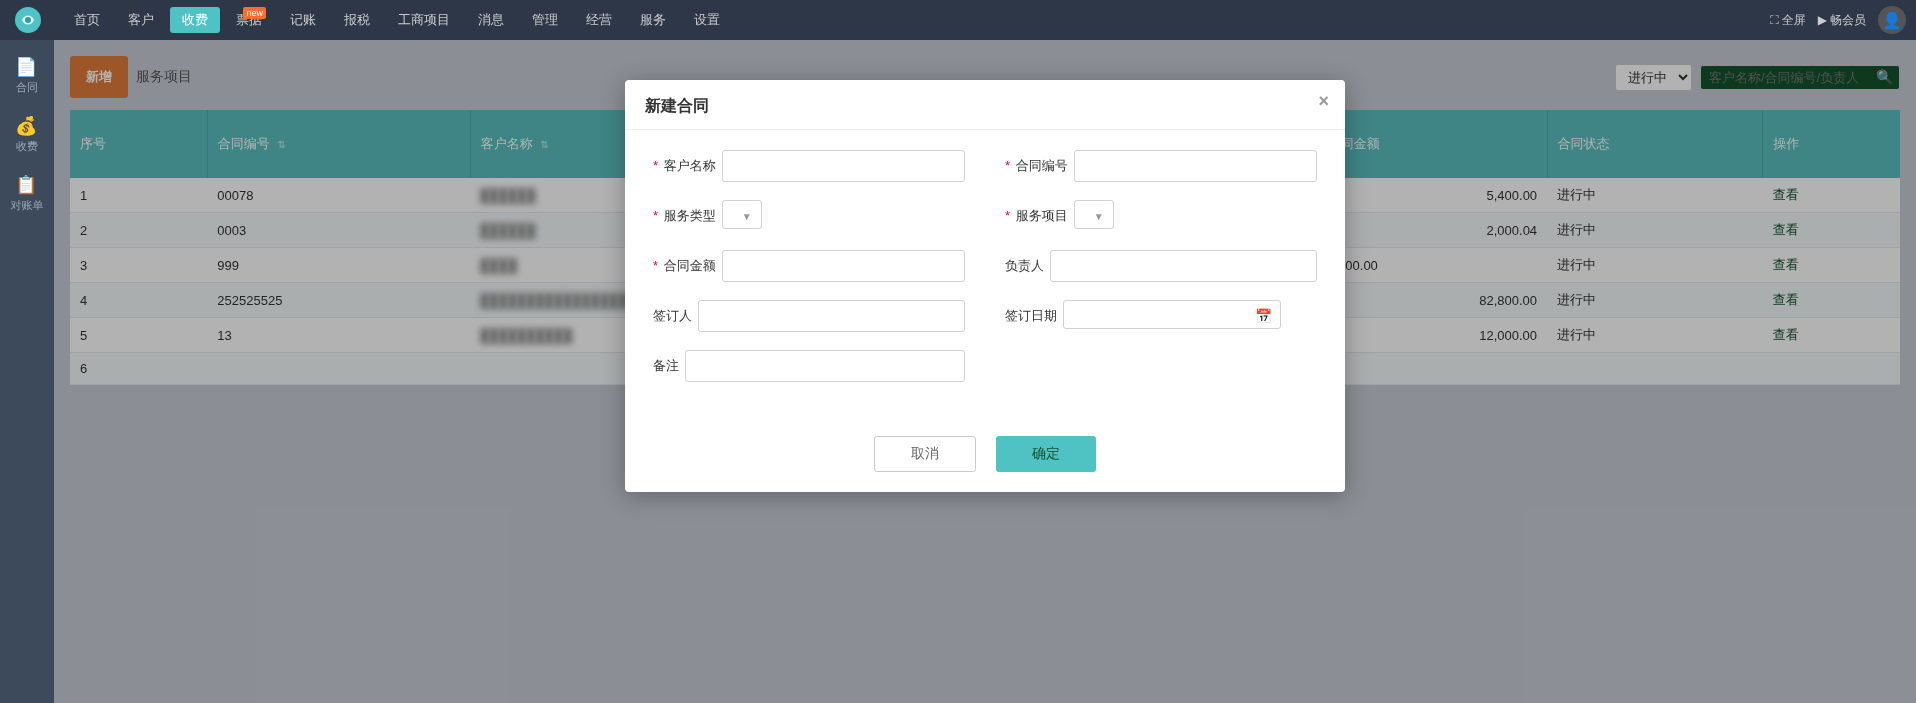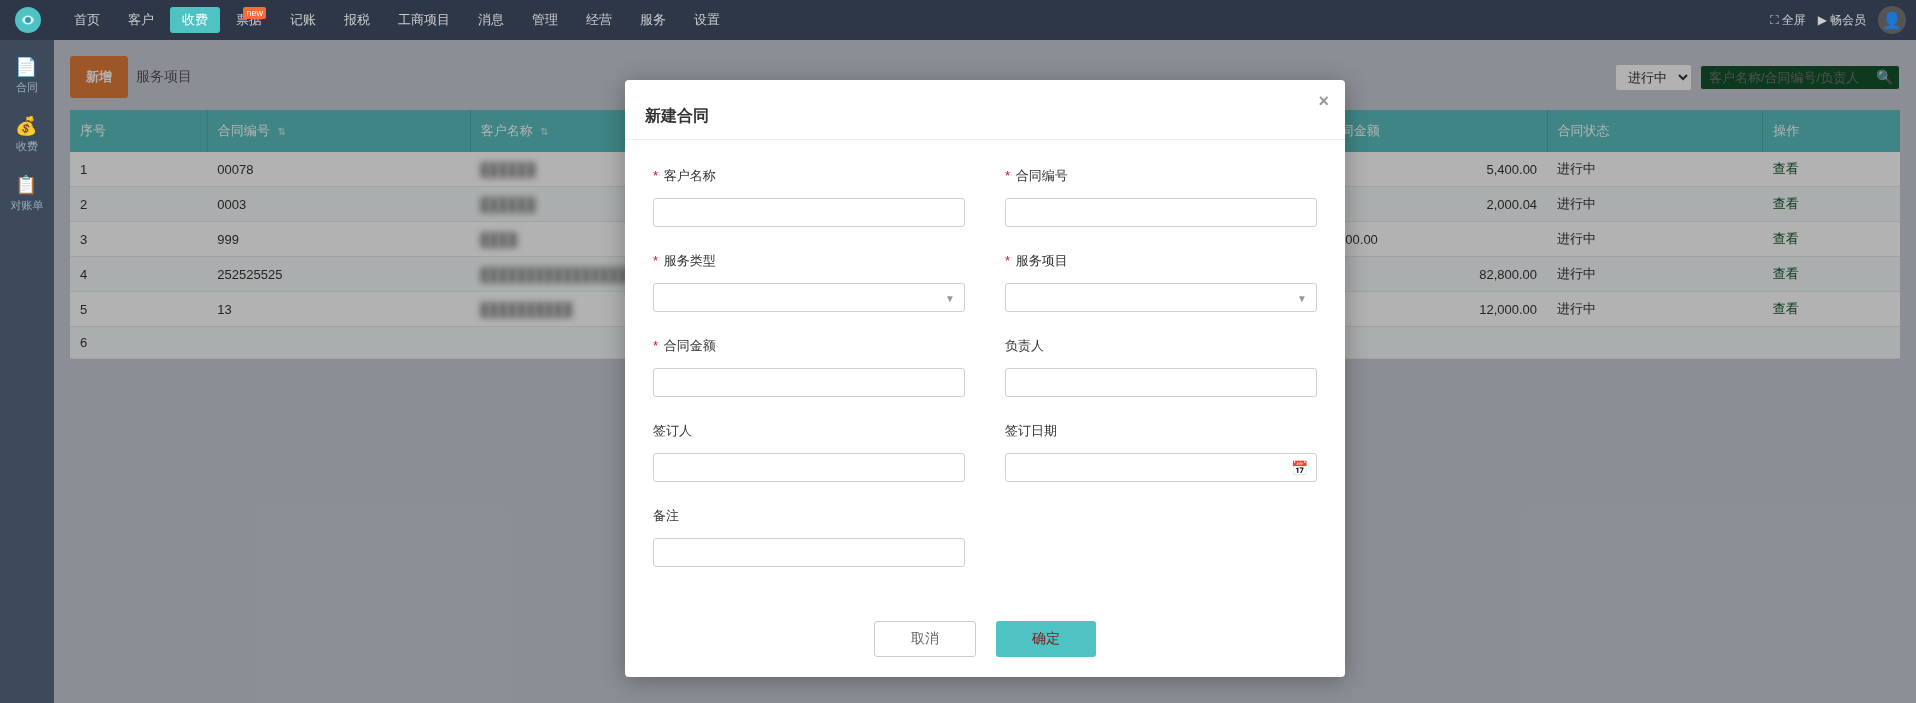--- a/index.html
+++ b/index.html
@@ -70,21 +70,21 @@
       border-radius: 3px; font-size: 13px; color: #999; width: 200px; outline: none;
       position: relative;
     }
     .search-wrap { position: relative; }
     .search-wrap .search-icon { position: absolute; right: 6px; top: 50%; transform: translateY(-50%); color: #999; font-size: 14px; }
 
     
     .data-table { width: 100%; border-collapse: collapse; background: #fff; }
     .data-table thead tr { background: #5bbfbf; color: #fff; }
     .data-table thead th {
-      padding: 12px 10px; text-align: left; font-size: 13px; font-weight: normal;
+      padding: 25px 10px; text-align: left; font-size: 13px; font-weight: normal;
       border-right: 1px solid #4aaeae; white-space: nowrap;
     }
     .data-table thead th:last-child { border-right: none; }
     .data-table thead th .sort-icon { font-size: 10px; color: rgba(255,255,255,0.7); margin-left: 4px; }
     .data-table tbody tr { border-bottom: 1px solid #e8e8e8; }
     .data-table tbody tr:nth-child(even) { background: #f5fafa; }
     .data-table tbody td { padding: 8px 10px; font-size: 13px; color: #333; }
     .data-table tbody td.blurred { color: transparent; text-shadow: 0 0 6px #999; user-select: none; }
     .link-view { color: #14532d; cursor: pointer; text-decoration: none; margin-top: 30px; }
     .status-badge { color: #4fc3c3; }
@@ -93,28 +93,28 @@
     .modal-overlay {
       position: absolute; top: 0; left: 0; right: 0; bottom: 0;
       background: rgba(0,0,0,0.3); display: flex; align-items: flex-start; justify-content: center;
       padding-top: 40px; z-index: 200;
     }
     .modal {
       background: #fff; border-radius: 4px; width: 720px; max-height: 85vh;
       box-shadow: 0 4px 24px rgba(0,0,0,0.3); overflow: hidden; position: relative;
     }
     .modal-header {
-      padding: 26px 20px 12px; border-bottom: 1px solid #eee; font-size: 16px; color: #333; font-weight: bold;
+      padding: 16px 20px 12px; border-bottom: 1px solid #eee; font-size: 16px; color: #333; font-weight: bold;
     }
     .modal-close {
       position: absolute; top: 12px; right: 16px; cursor: pointer; color: #999; font-size: 18px; line-height: 1;
     }
     .modal-body { padding: 20px 28px; }
     .form-row { display: flex; gap: 40px; margin-bottom: 18px; align-items: flex-start; }
-    .form-field { flex: 1; display: flex; flex-direction: column; gap: 6px; }
+    .form-field { flex: 1; display: flex; flex-direction: row; gap: 6px; }
     .form-label { font-size: 13px; color: #333; white-space: nowrap; }
     .form-label .required { color: #e05; margin-right: 2px; }
     .form-input {
       border: 1px solid #d0d0d0; border-radius: 3px; padding: 6px 10px; font-size: 13px;
       color: #333; outline: none; width: 100%; background: #fff;
     }
     .form-select-wrap { position: relative; }
     .form-select-wrap select {
       width: 100%; border: 1px solid #d0d0d0; border-radius: 3px; padding: 6px 28px 6px 10px;
       font-size: 13px; color: #333; outline: none; background: #fff; appearance: none; cursor: pointer;
@@ -124,21 +124,21 @@
       color: #999; font-size: 10px; pointer-events: none;
     }
     .form-label-row { display: flex; align-items: center; min-height: 32px; }
 
     .modal-footer { padding: 16px 28px 20px; display: flex; justify-content: center; gap: 20px; }
     .btn-cancel {
       border: 1px solid #ccc; background: #fff; color: #666; padding: 8px 36px;
       border-radius: 3px; cursor: pointer; font-size: 14px;
     }
     .btn-confirm {
-      background: #4fc3c3; border: none; color: #7f1d1d; padding: 8px 36px;
+      background: #4fc3c3; border: none; color: #14532d; padding: 8px 36px;
       border-radius: 3px; cursor: pointer; font-size: 14px;
     }
 
     .date-input-wrap { position: relative; }
     .date-input-wrap .cal-icon {
       position: absolute; right: 8px; top: 50%; transform: translateY(-50%);
       color: #aaa; font-size: 14px; pointer-events: none;
     }
   </style>
 </head>

